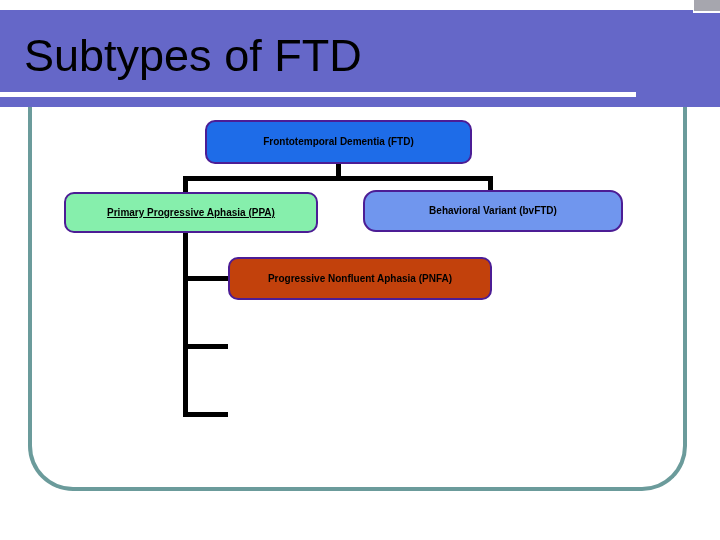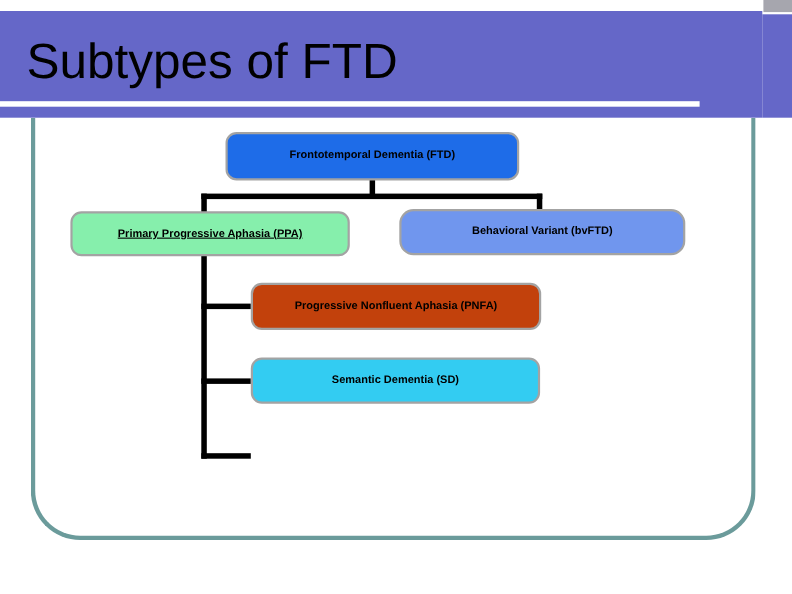--- a/index.html
+++ b/index.html
@@ -37,21 +37,21 @@
   .c-dropL  { left: 183px; top: 176px; width: 5px;   height: 17px; }
   .c-dropR  { left: 488px; top: 176px; width: 5px;   height: 15px; }
   .c-trunk  { left: 183px; top: 232px; width: 5px;   height: 185px;}
   .c-brPNFA { left: 183px; top: 276px; width: 45px;  height: 5px;  }
   .c-brSD   { left: 183px; top: 344px; width: 45px;  height: 5px;  }
   .c-brLPA  { left: 183px; top: 412px; width: 45px;  height: 5px;  }
 
   
   .node {
     position: absolute; box-sizing: border-box;
-    border: 2px solid #a3a3a3; border-radius: 10px;
+    border: 2px solid #4c1d95; border-radius: 10px;
     display: flex; align-items: center; justify-content: center;
     text-align: center;
   }
   .node-label {
     font-size: 10px; font-weight: 700; color: #000000;
     line-height: 1.15; padding: 0 6px;
   }
   .n-root  { left: 205px; top: 120px; width: 267px; height: 44px; }
   .n-ppa   { left: 64px;  top: 192px; width: 254px; height: 41px; }
   .n-bvftd { left: 363px; top: 190px; width: 260px; height: 42px; border-radius: 13px; }
@@ -90,18 +90,15 @@
   </div>
 
   <div class="node n-bvftd" style="background-color: rgb(112, 150, 238);">
     <span class="node-label">Behavioral Variant (bvFTD)</span>
   </div>
 
   <div class="node n-pnfa" style="background-color: #c2410c;">
     <span class="node-label">Progressive Nonfluent Aphasia (PNFA)</span>
   </div>
 
-  <div class="node n-sd" style="background-color: rgb(51, 204, 242);">
-    <span class="node-label">Semantic Dementia (SD)</span>
-  </div>
 
 
 </div>
 
 </body></html>

